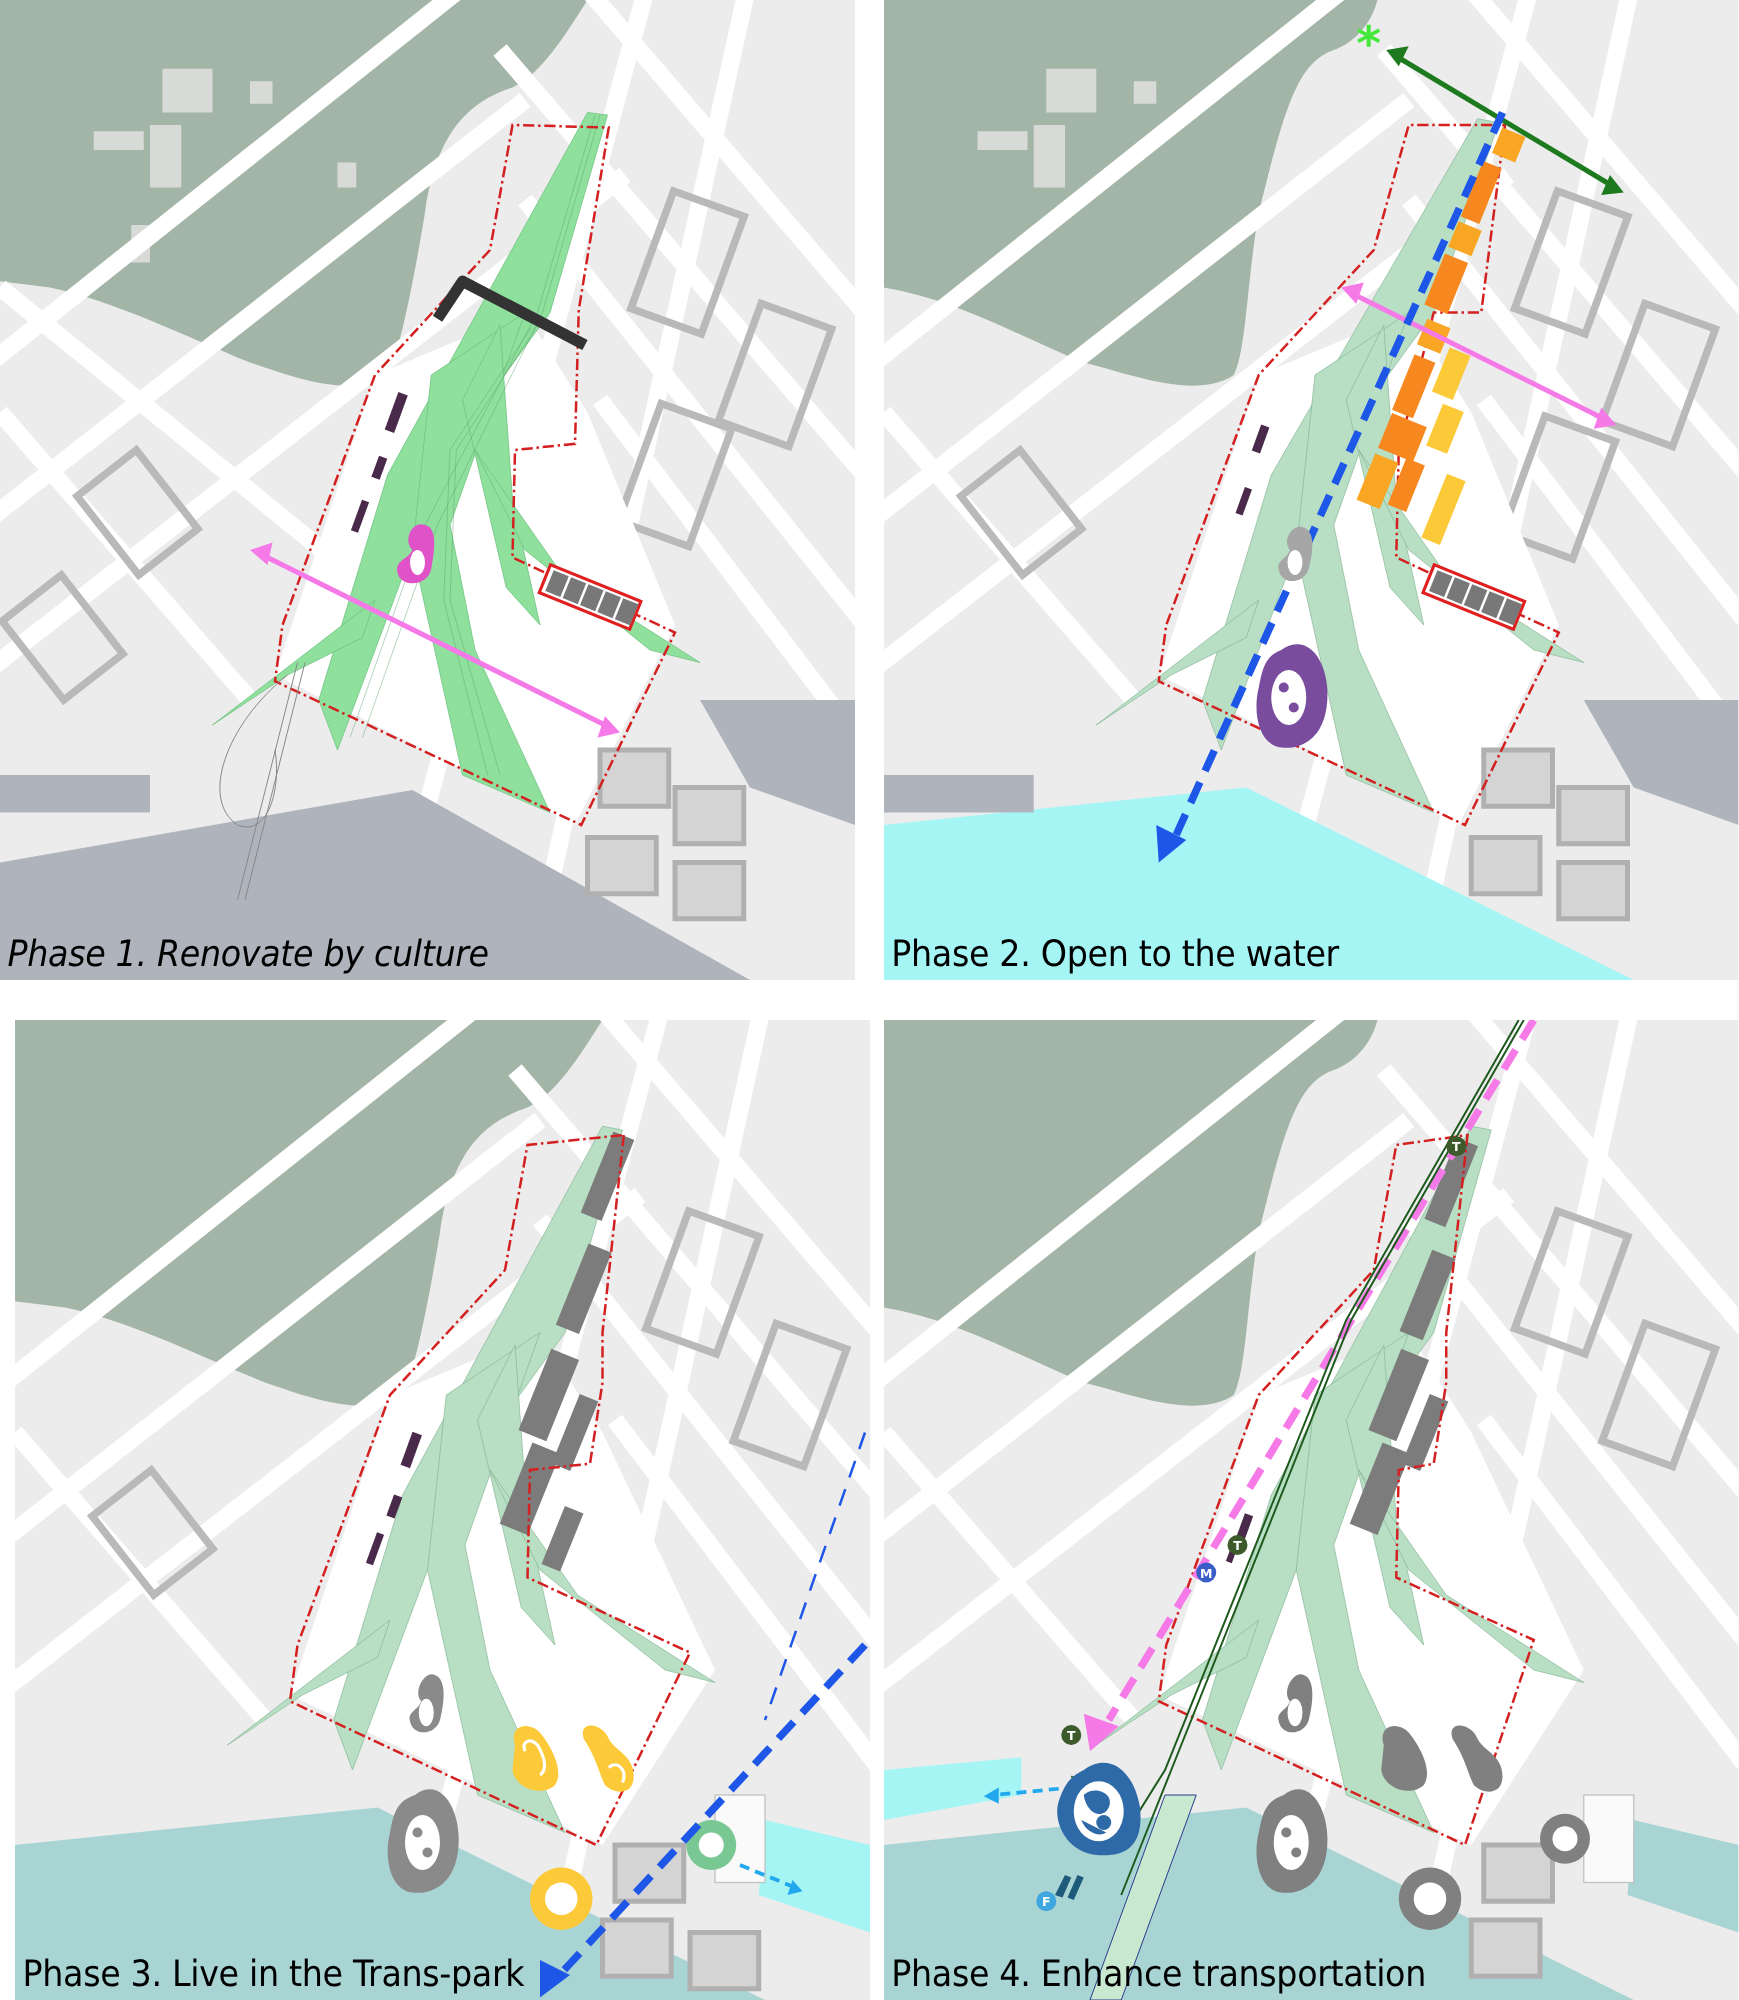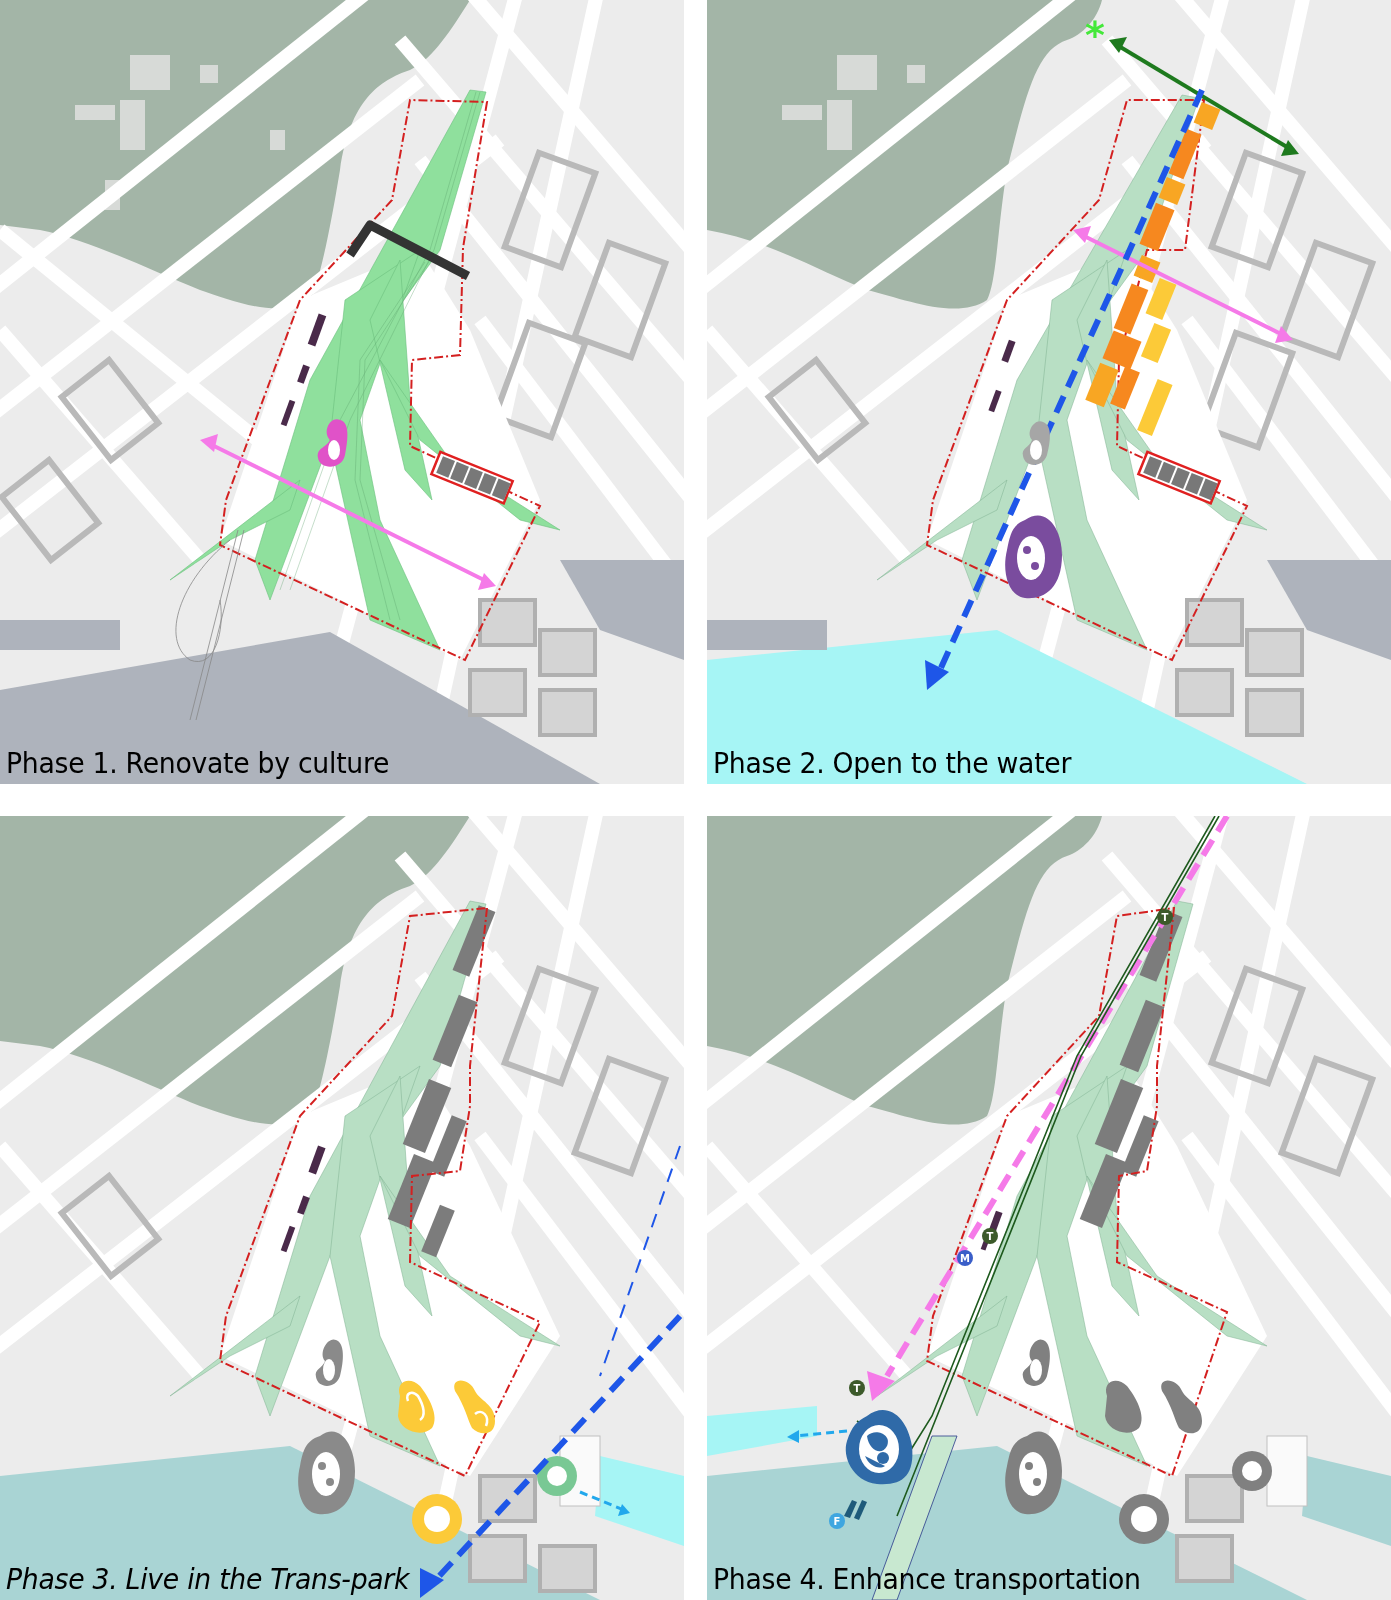--- a/index.html
+++ b/index.html
@@ -1,22 +1,22 @@
 <!DOCTYPE html>
 <html><head>
 <meta charset="utf-8">
 <style>
   html, body { margin: 0; padding: 0; background: #ffffff; }
   body { width: 1391px; height: 1600px; position: relative; overflow: hidden; font-family: "DejaVu Sans", "Liberation Sans", sans-serif; }
   .grid { position: absolute; left: 0; top: 0; width: 1391px; height: 1600px; }
   .panel { position: absolute; width: 684px; height: 784px; overflow: hidden; background: #ffffff; }
   .panel svg { position: absolute; left: 0; top: 0; width: 684px; height: 784px; }
-  .p1 { left: 0; top: 0; }
+  .p1 { left: 0; top: 0; font-style: italic; }
   .p2 { left: 707px; top: 0; }
-  .p3 { left: 0; top: 816px; font-style: italic; }
+  .p3 { left: 12px; top: 816px; }
   .p4 { left: 707px; top: 816px; }
   .caption {
     position: absolute; left: 6px; bottom: 4px;
     font-size: 29px; color: #000; letter-spacing: -0.3px;
     font-family: "DejaVu Sans", sans-serif; white-space: nowrap;
     transform: scaleX(0.92); transform-origin: left bottom;
   }
 </style>
 </head>
 <body>

